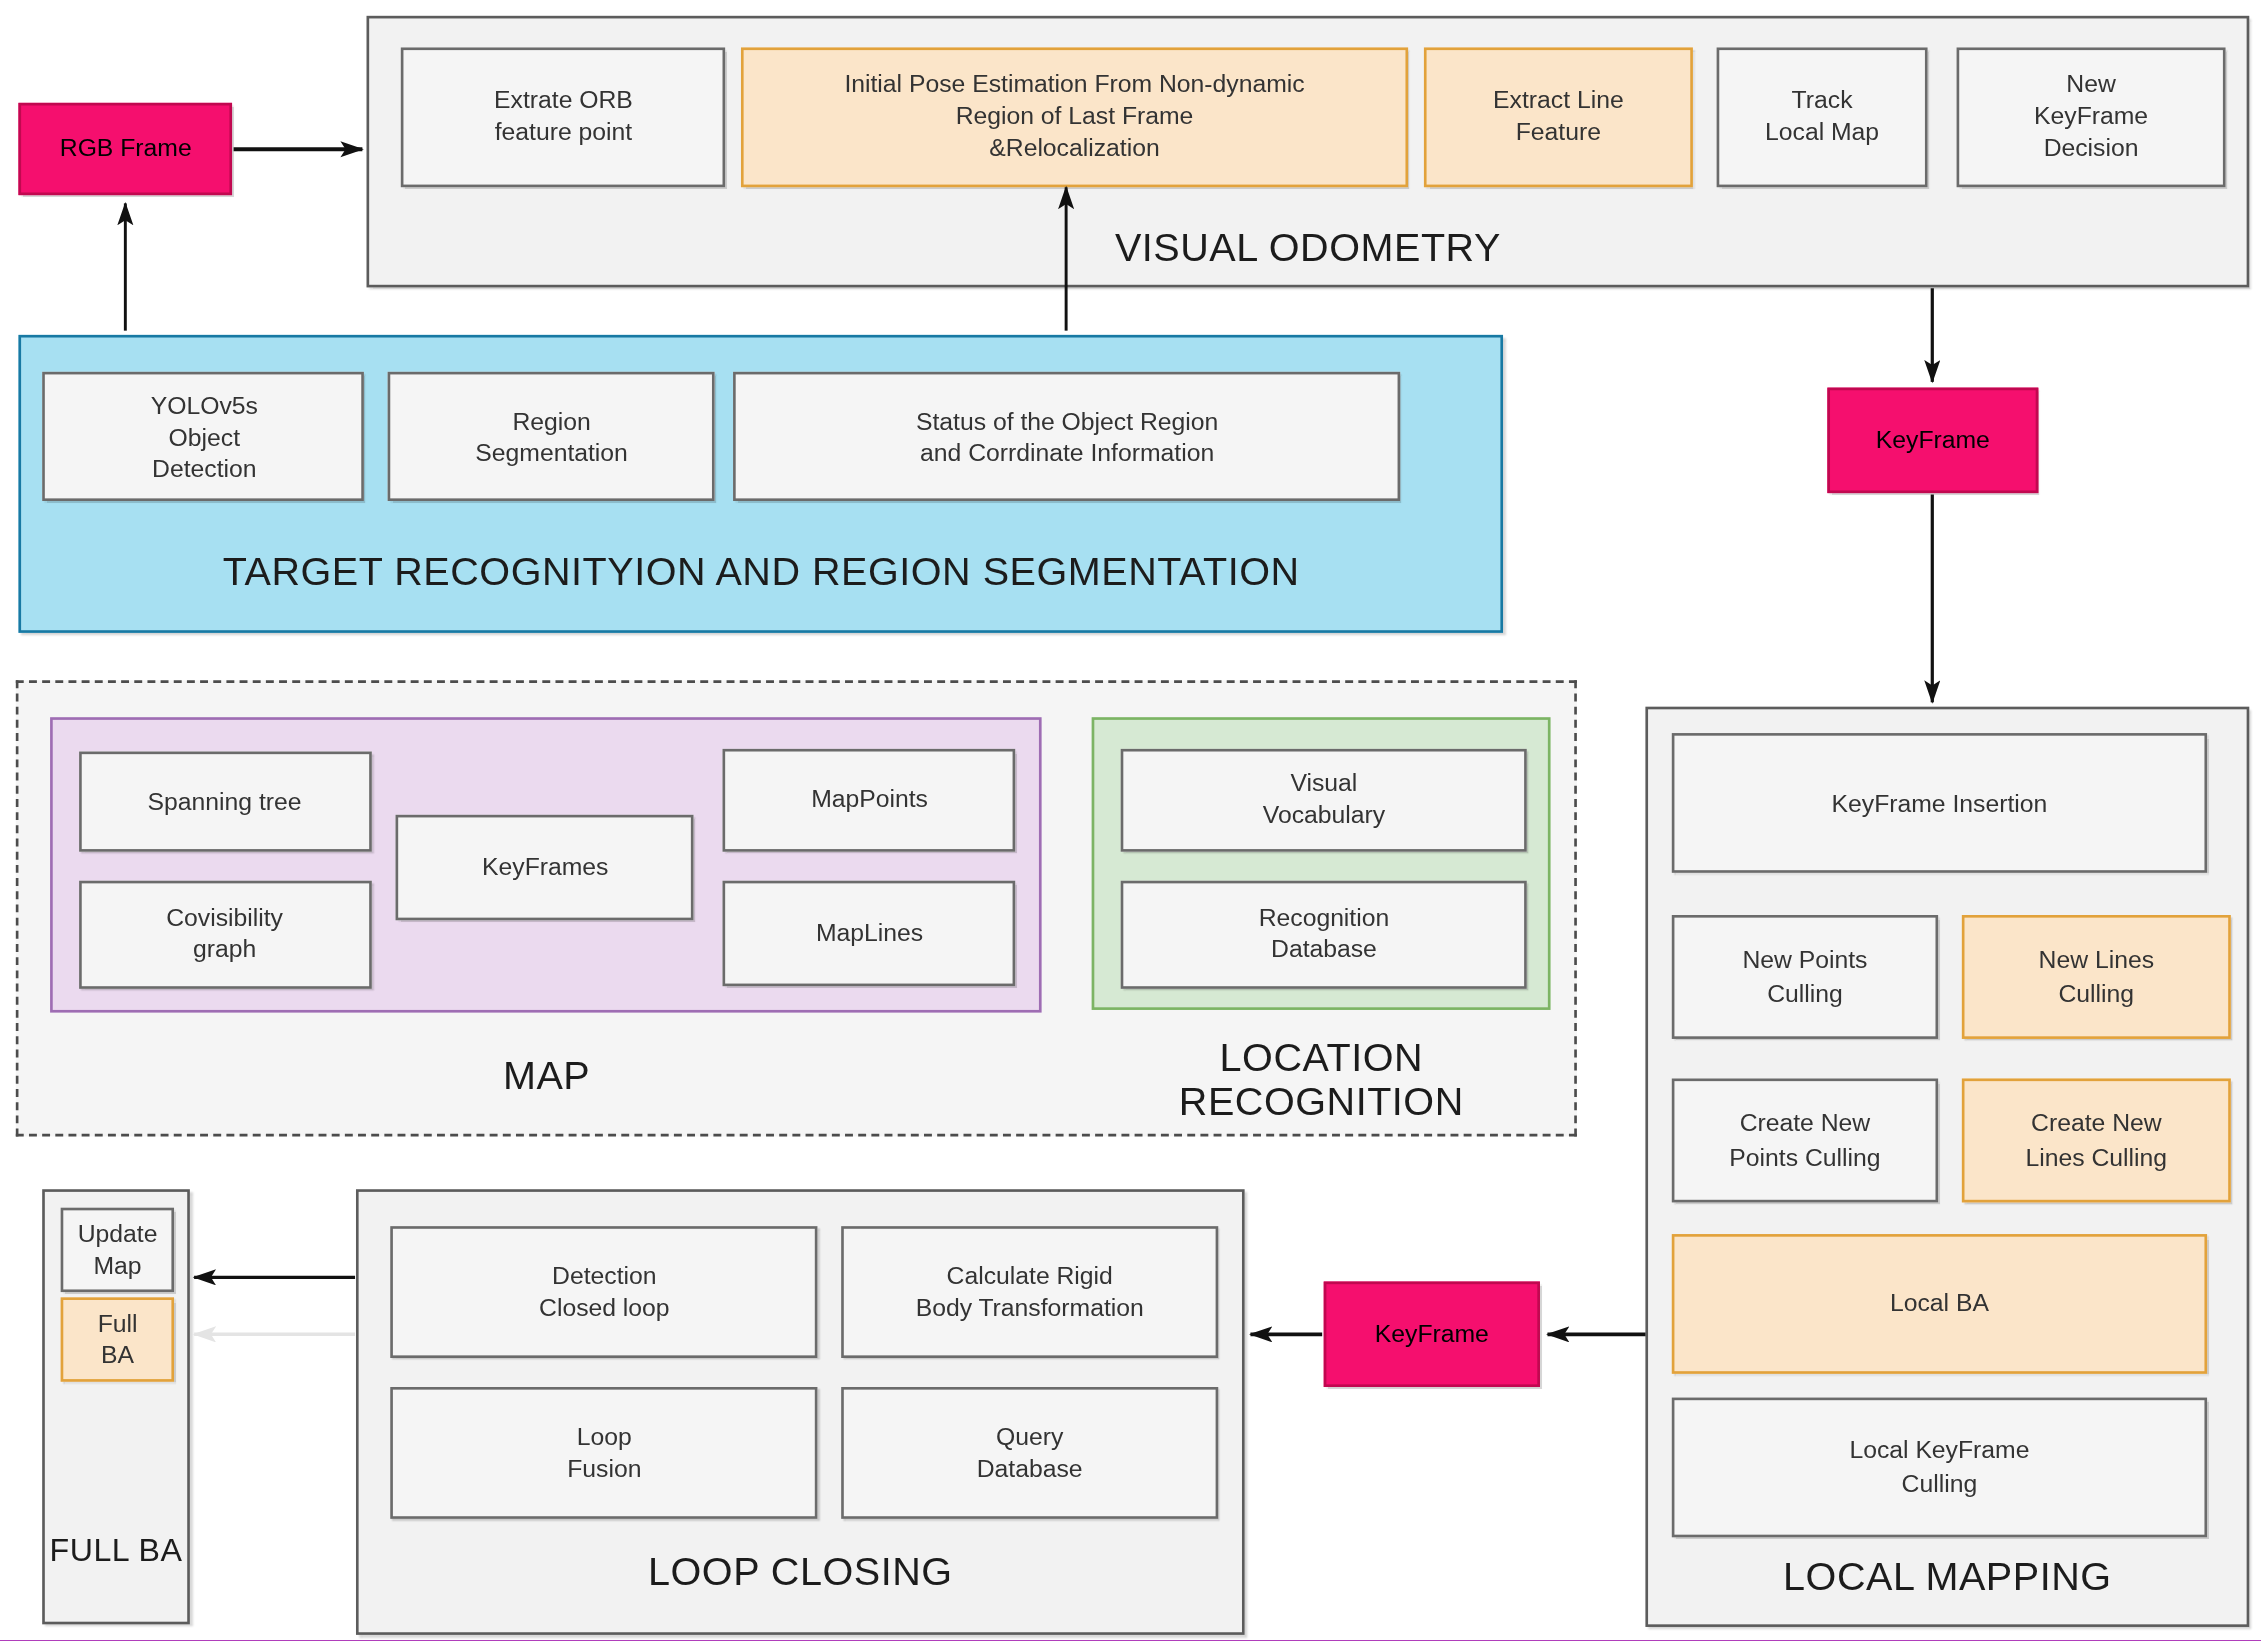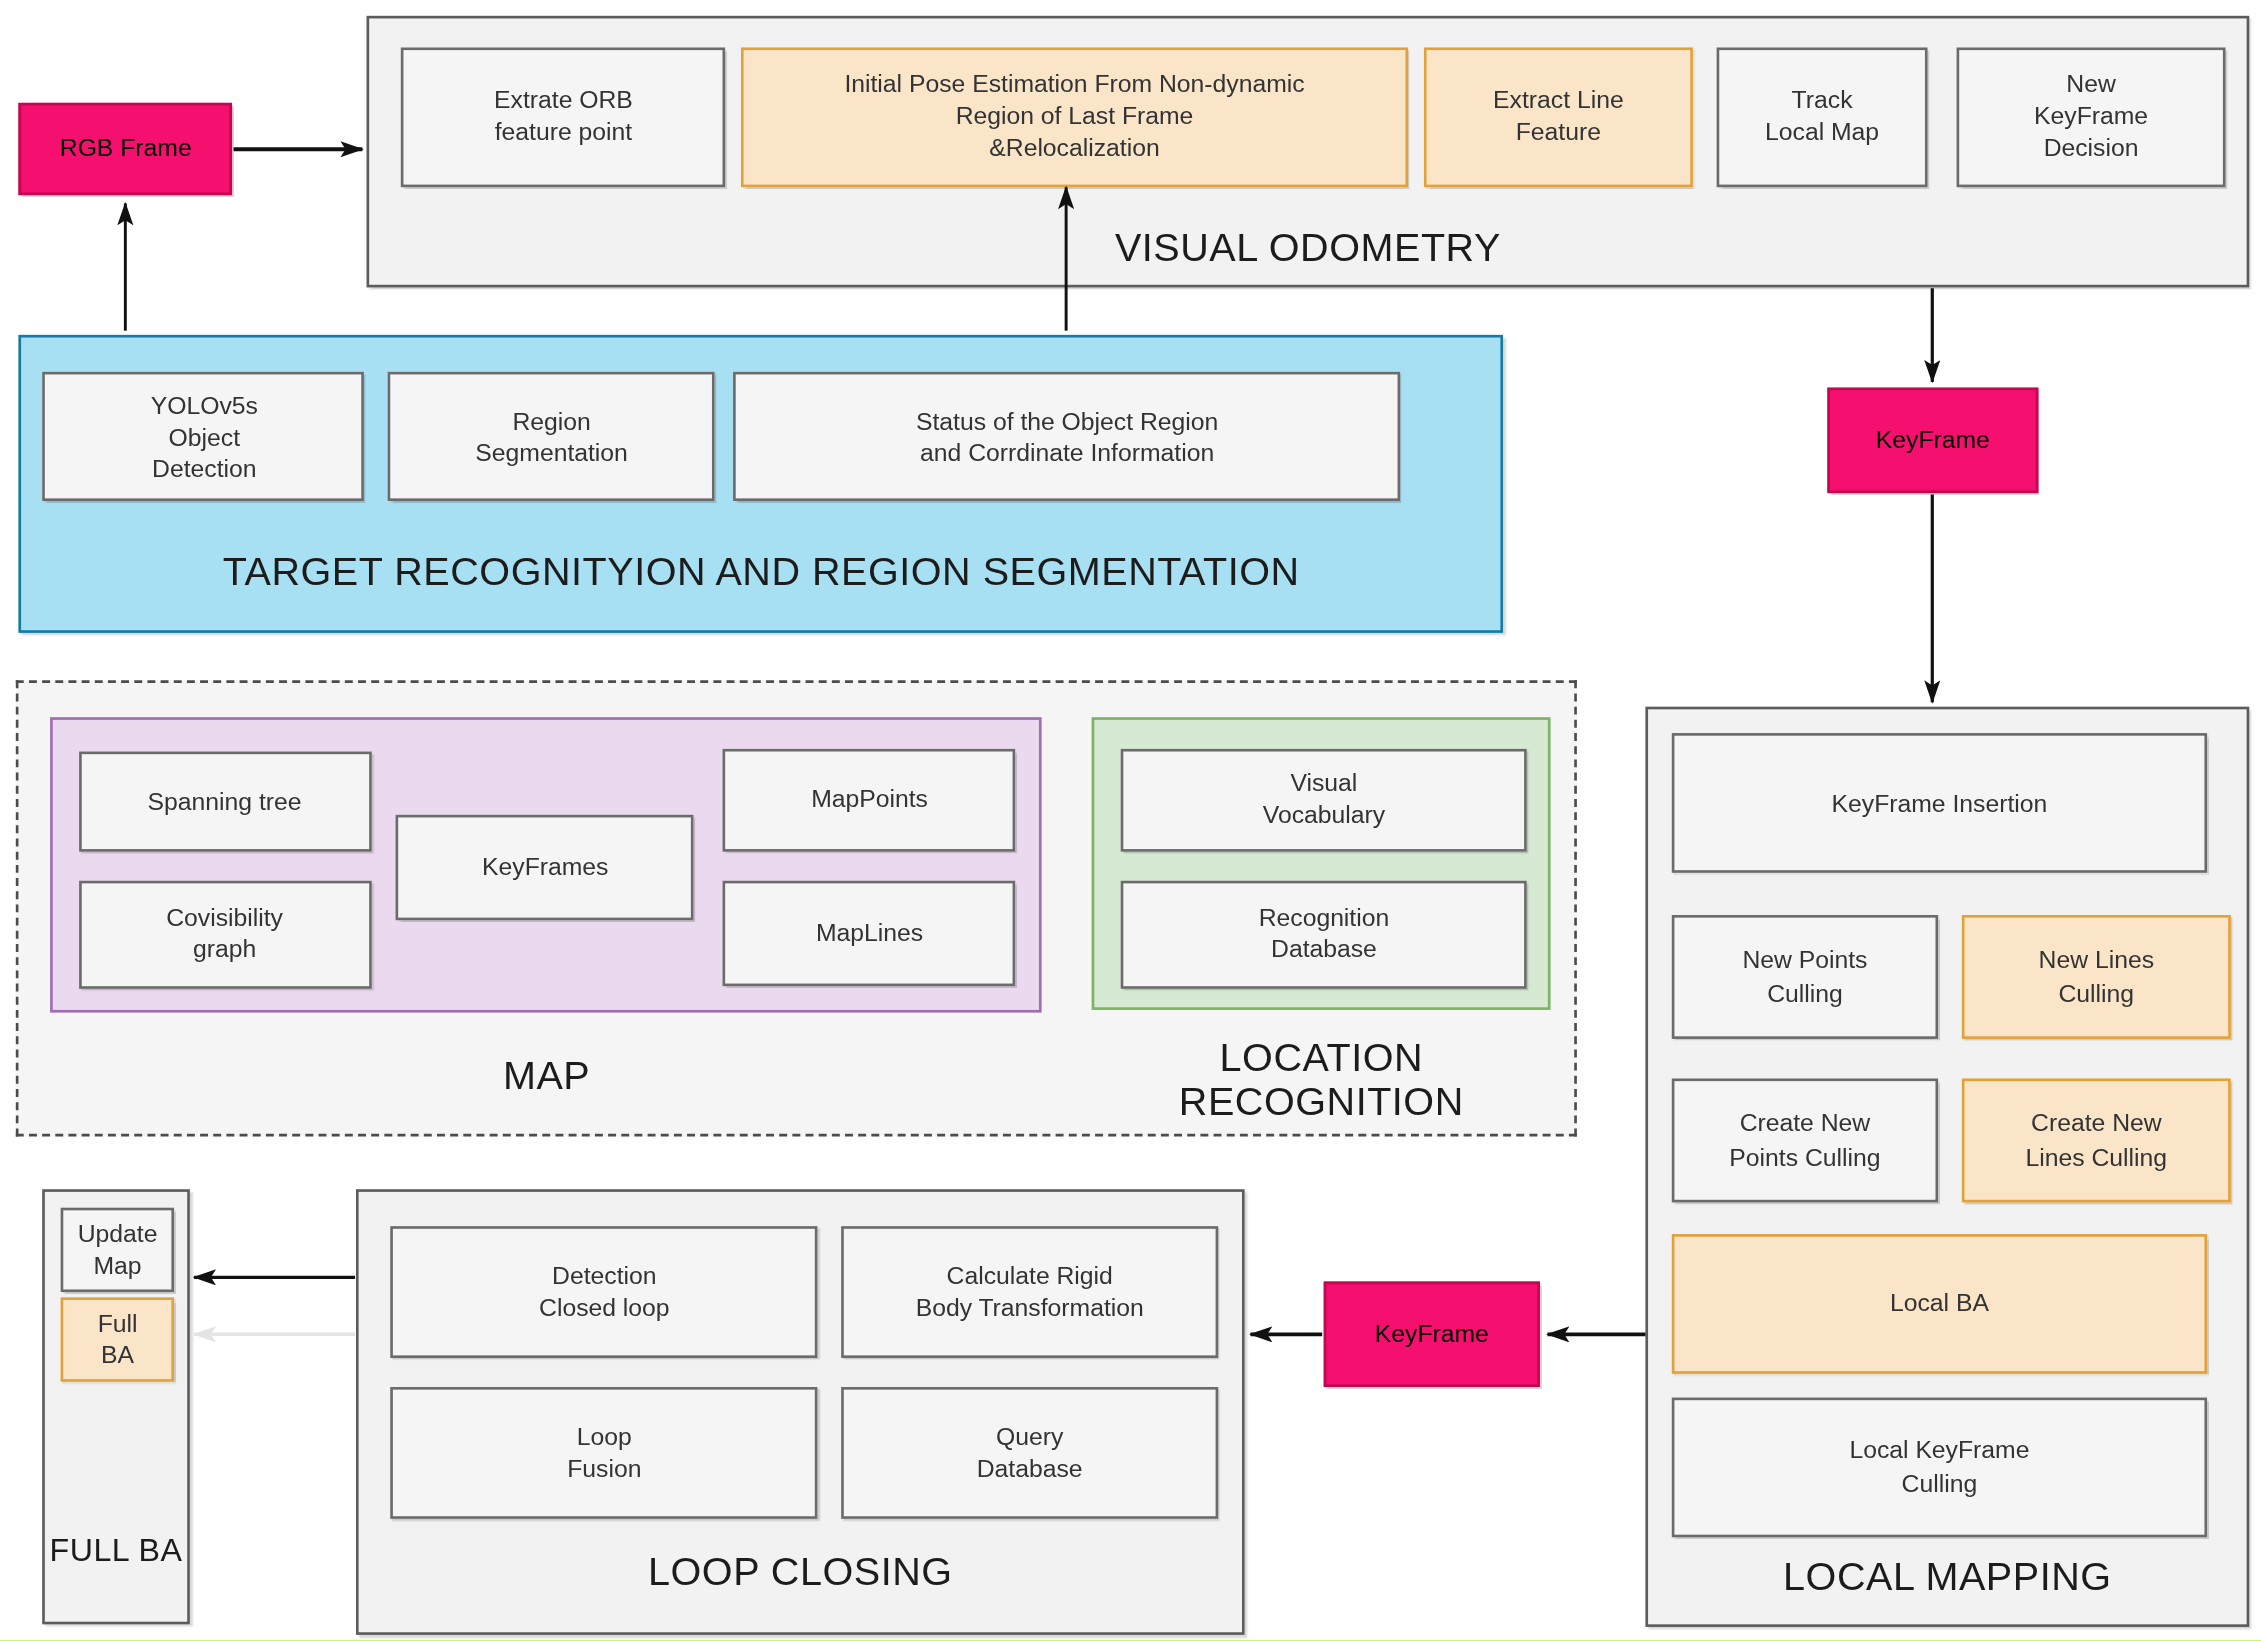--- a/index.html
+++ b/index.html
@@ -1,16 +1,16 @@
 <!DOCTYPE html>
 <html style="--pink_fill: #F50F6E; --pink_border: #C10850; --orange_fill: #FBE5C9; --orange_border: #E2A23B; --gray_fill: #F5F5F5; --gray_border: #6B6B6B; --section_fill: #F2F2F2; --section_border: #5C5C5C; --blue_fill: #A7E0F2; --blue_border: #1879A3; --purple_fill: #EBDAEF; --purple_border: #9E6DB3; --green_fill: #D6E9D3; --green_border: #7CB464; --arrow: #111111; --faint_arrow: #E4E4E4;font-size:9px"><head>
 <meta charset="utf-8">
 <style>
   html,body { margin:0; padding:0; background:#ffffff; }
-  #stage { width:2261px; height:1641px; background:#bef264; overflow:hidden; }
+  #stage { width:2261px; height:1641px; background:#a21caf; overflow:hidden; }
   .canvas { position:relative; width:858px; height:622px; background:#ffffff;
             transform:scale(2.6369); transform-origin:0 0;
             font-family:"Liberation Sans", sans-serif; }
   .arrows { position:absolute; left:0; top:0; z-index:5; pointer-events:none; }
   .section { position:absolute; box-sizing:border-box; background:var(--section_fill);
              border:1.1px solid var(--section_border); box-shadow:1.1px 1.1px 0.8px rgba(0,0,0,.16); }
   .section.blue { background:var(--blue_fill); border:1.4px solid var(--blue_border); }
   .section.dashed { background:#f5f5f5; border:1.4px dashed #4c4c4c; box-shadow:none; }
   .group { position:absolute; box-sizing:border-box; }
   .group.purple { background:var(--purple_fill); border:1.1px solid var(--purple_border); }

